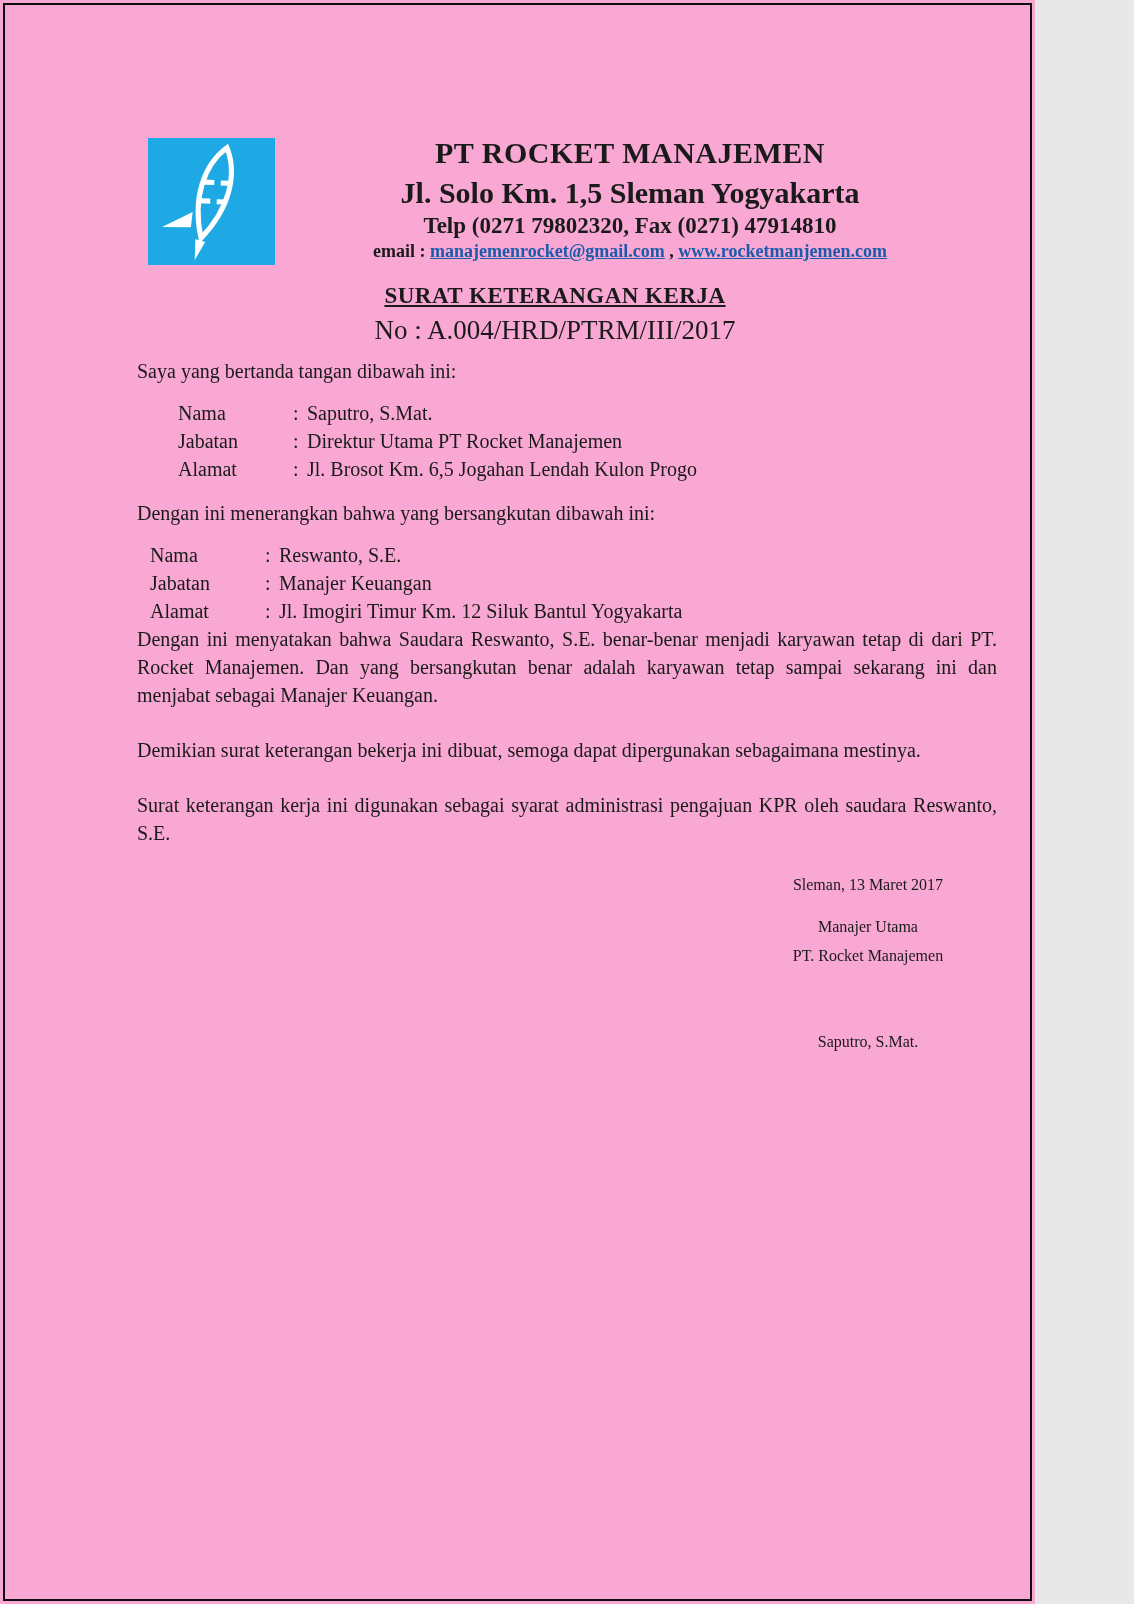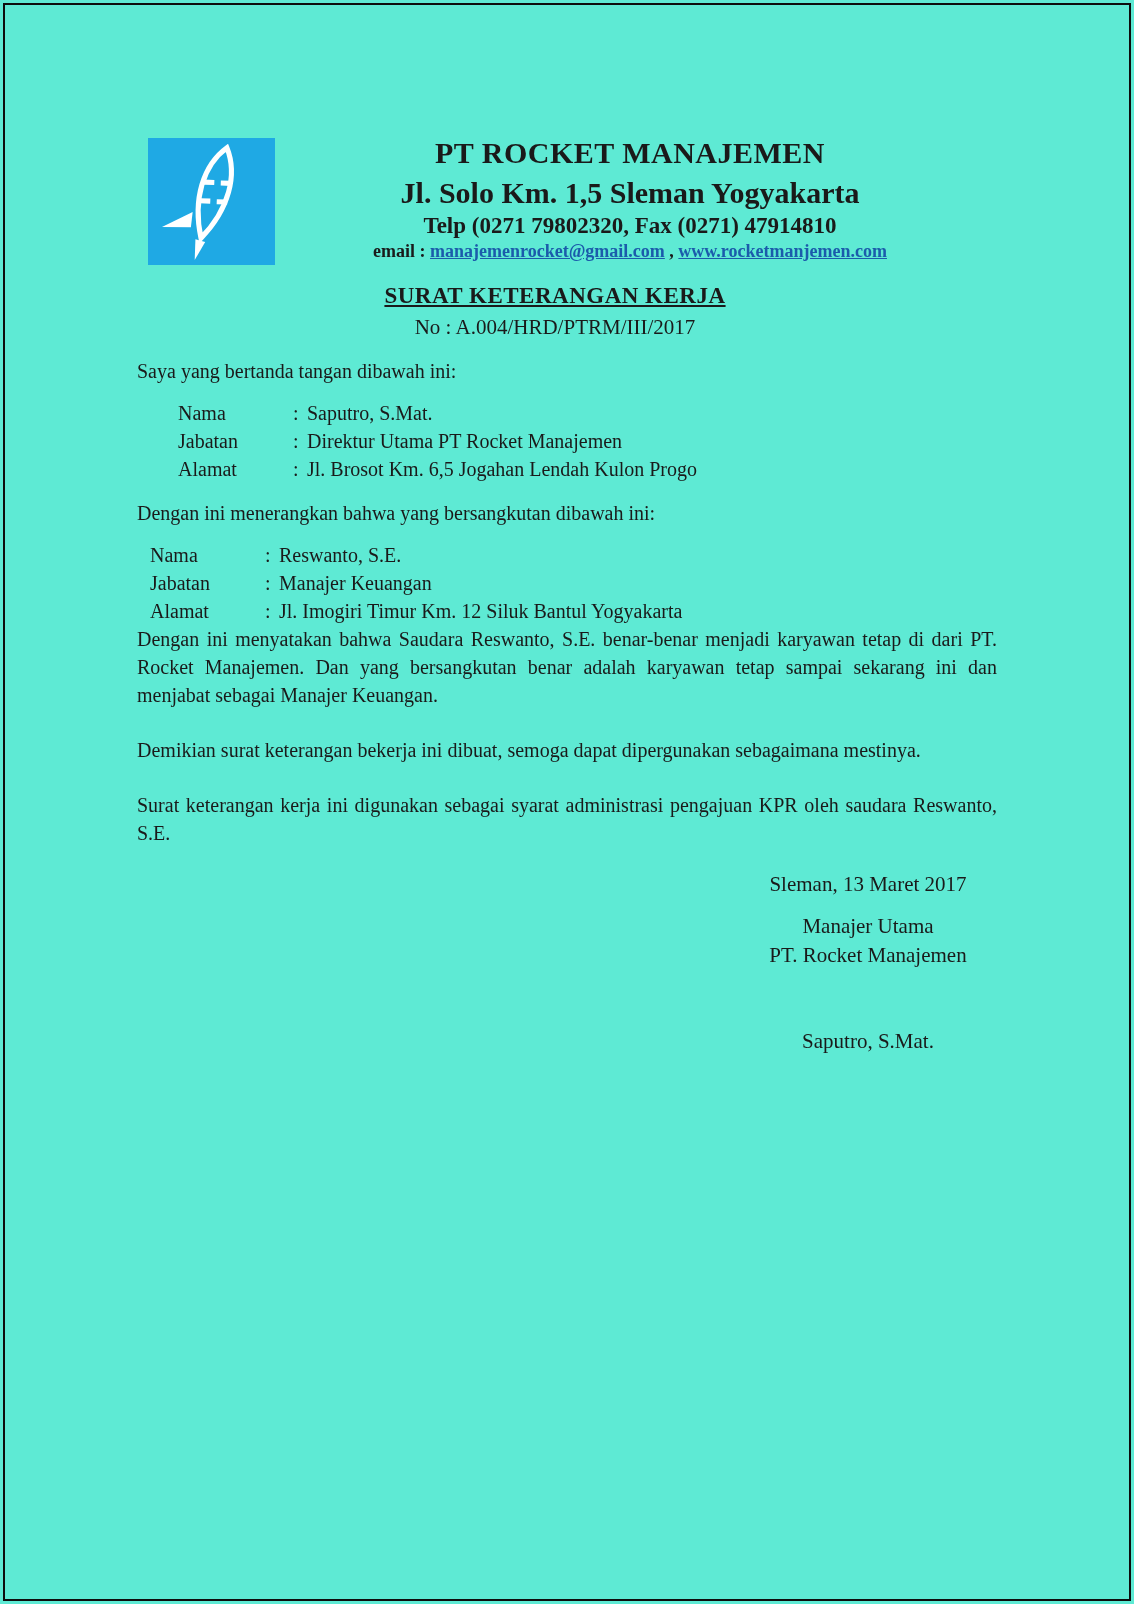--- a/index.html
+++ b/index.html
@@ -3,23 +3,23 @@
 <meta charset="utf-8">
 <style>
   html, body {
     margin: 0;
     padding: 0;
     background: #e8e8e8;
     font-family: "Liberation Serif", "DejaVu Serif", serif;
   }
   .page {
     position: relative;
-    width: 1134px;
+    width: 1035px;
     height: 1604px;
-    background: #5eead4;
+    background: #f9a8d4;
     color: #1a1a1a;
     overflow: hidden;
   }
   .border-frame {
     position: absolute;
     inset: 3px;
     border: 2px solid #0d0d0d;
     pointer-events: none;
   }
   
@@ -72,21 +72,21 @@
     text-align: center;
   }
   .doc-title {
     font-size: 23px;
     font-weight: bold;
     text-decoration: underline;
     letter-spacing: 0.5px;
     margin-bottom: 6px;
   }
   .doc-number {
-    font-size: 21px;
+    font-size: 27px;
   }
   
   .body-content {
     position: absolute;
     left: 137px;
     top: 357px;
     width: 860px;
     font-size: 20px;
     line-height: 28px;
   }
@@ -101,21 +101,21 @@
   .para { margin: 0; text-align: justify; }
   .para.p-followup { margin-top: 0; }
   .para.p-spaced { margin-top: 27px; }
   
   .signature {
     position: absolute;
     left: 735px;
     top: 870px;
     width: 266px;
     text-align: center;
-    font-size: 21px;
+    font-size: 16px;
     line-height: 29px;
   }
   .sig-date { margin-bottom: 13px; }
   .sig-space { height: 57px; }
 </style>
 </head>
 <body>
 
 <div class="page">
   <div class="border-frame"></div>

